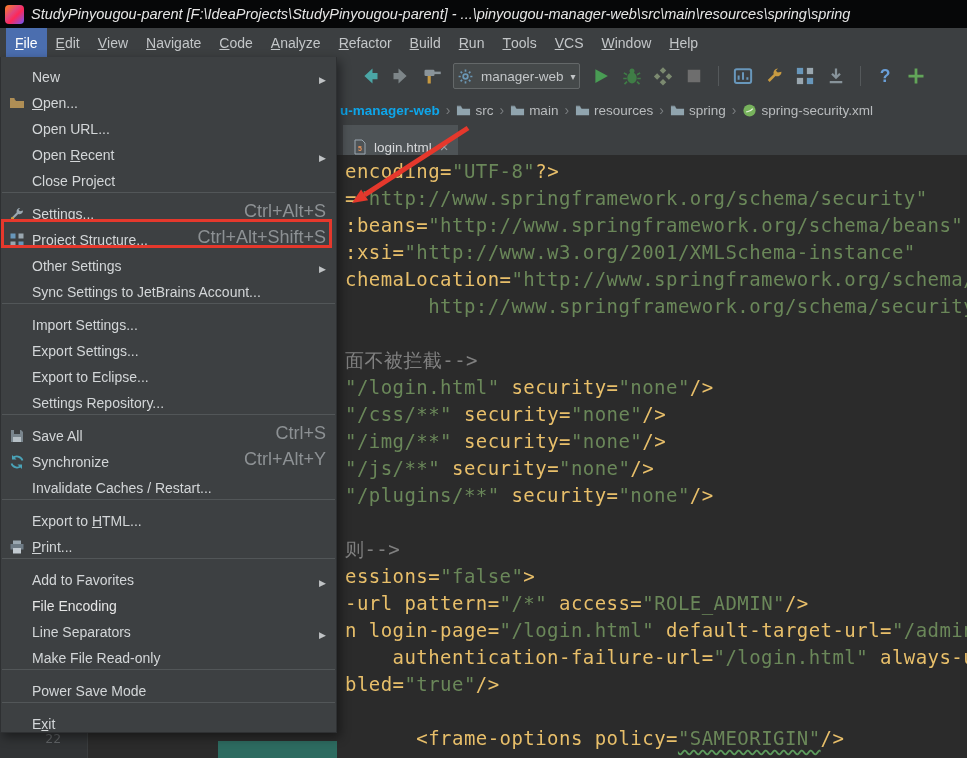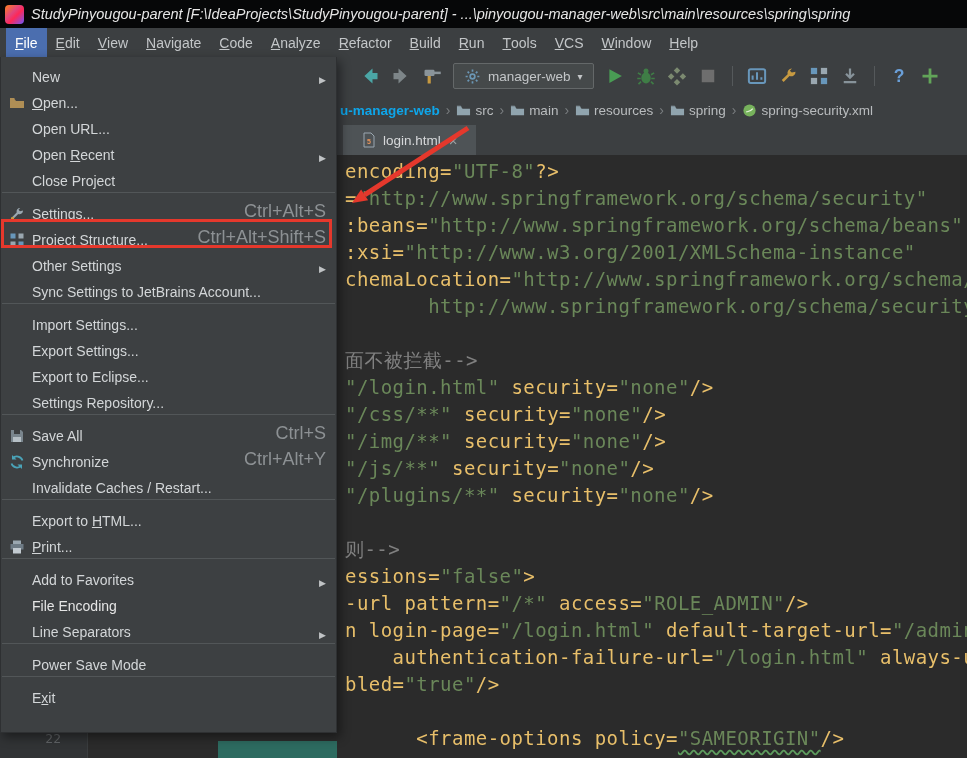--- a/index.html
+++ b/index.html
@@ -16,34 +16,34 @@
   
   .menubar{position:absolute;left:0;top:28px;right:0;height:29px;background:var(--panel-bg);display:flex;align-items:stretch;padding-left:6px;font-size:14px;color:#c3c6c8;}
   .menubar-item{display:flex;align-items:center;padding:0 9px;cursor:default;}
   .menubar-item.active{background:var(--menu-select-blue);color:#fff;}
 
   
   .toolbar{position:absolute;left:0;top:57px;right:0;height:38px;background:var(--panel-bg);border-bottom:1px solid #313335;display:flex;align-items:center;gap:11px;padding-left:360px;overflow:hidden;}
   .t-btn{width:20px;height:20px;flex:none;}
   .t-btn .icon{width:20px;height:20px;}
   .t-divider{width:1px;height:20px;background:#55595b;flex:none;margin:0 3px;}
-  .run-combo{display:flex;align-items:center;gap:7px;height:24px;padding:0 10px;background:#45494a;border:1px solid #646869;border-radius:2px;color:#c3c6c8;font-size:13.5px;flex:none;}
+  .run-combo{display:flex;align-items:center;gap:7px;height:24px;padding:0 3px;background:#45494a;border:1px solid #646869;border-radius:2px;color:#c3c6c8;font-size:13.5px;flex:none;}
   .run-combo .icon{width:17px;height:17px;}
   .caret{font-size:10px;color:#c3c6c8;}
 
   
   .breadcrumbs{position:absolute;left:0;top:95px;right:0;height:30px;background:var(--panel-bg);border-bottom:1px solid #313335;display:flex;align-items:center;padding-left:338px;color:#b9bcbe;font-size:13.5px;gap:3px;white-space:nowrap;overflow:hidden;}
   .crumb{display:flex;align-items:center;gap:4px;padding:0 2px;}
   .crumb .icon{width:15px;height:15px;}
   .crumb.bold{font-weight:bold;color:#0ea5e9;}
   .crumb-sep{color:#7a7e80;font-size:14px;padding:0 1px;}
 
   
   .tabbar{position:absolute;left:0;top:125px;right:0;height:30px;background:var(--panel-bg);border-bottom:1px solid #2b2b2b;display:flex;align-items:stretch;padding-left:343px;}
-  .tab{display:flex;align-items:center;gap:6px;padding:0 18px;background:#4e5356;color:#d6d8da;font-size:13.5px;}
+  .tab{display:flex;align-items:flex-end;gap:6px;padding:0 9px;background:#4e5356;color:#d6d8da;font-size:13.5px;}
   .tab .icon{width:16px;height:16px;}
   .tab-close{color:#9ea2a4;font-size:15px;margin-left:2px;}
 
   
   .editor{position:absolute;left:0;top:155px;right:0;bottom:0;background:var(--editor-bg);}
   .gutter{position:absolute;left:0;top:0;bottom:0;width:88px;background:#313335;border-right:1px solid #3a3d3f;padding-top:3px;box-sizing:border-box;overflow:hidden;}
   .gutter-num{height:27px;font-family:"DejaVu Sans Mono",monospace;font-size:13px;line-height:27px;color:#606366;text-align:right;padding-right:26px;}
   .code-area{position:absolute;left:337px;top:0;right:0;bottom:0;padding:3px 0 0 8px;font-family:"DejaVu Sans Mono",monospace;font-size:19px;line-height:27px;letter-spacing:0.45px;white-space:pre;overflow:hidden;color:var(--tok-plain);}
   .code-line{height:27px;}
   .tk-tag{color:var(--tok-tag);}
@@ -424,20 +424,25 @@
         <span>File Encoding</span>
         <span class="mi-right"></span>
       </div>
       <div class="menu-item">
         <span class="icon mi-icon"></span>
         <span>Line Separators</span>
         <span class="mi-right">
           <span class="mi-arrow">▶</span>
         </span>
       </div>
+      <div class="menu-item">
+        <span class="icon mi-icon"></span>
+        <span>Make File Read-only</span>
+        <span class="mi-right"></span>
+      </div>
       <div class="menu-sep"></div>
       <div class="menu-item">
         <span class="icon mi-icon"></span>
         <span>Power Save Mode</span>
         <span class="mi-right"></span>
       </div>
       <div class="menu-sep"></div>
       <div class="menu-item">
         <span class="icon mi-icon"></span>
         <span>E<u>x</u>it</span>

